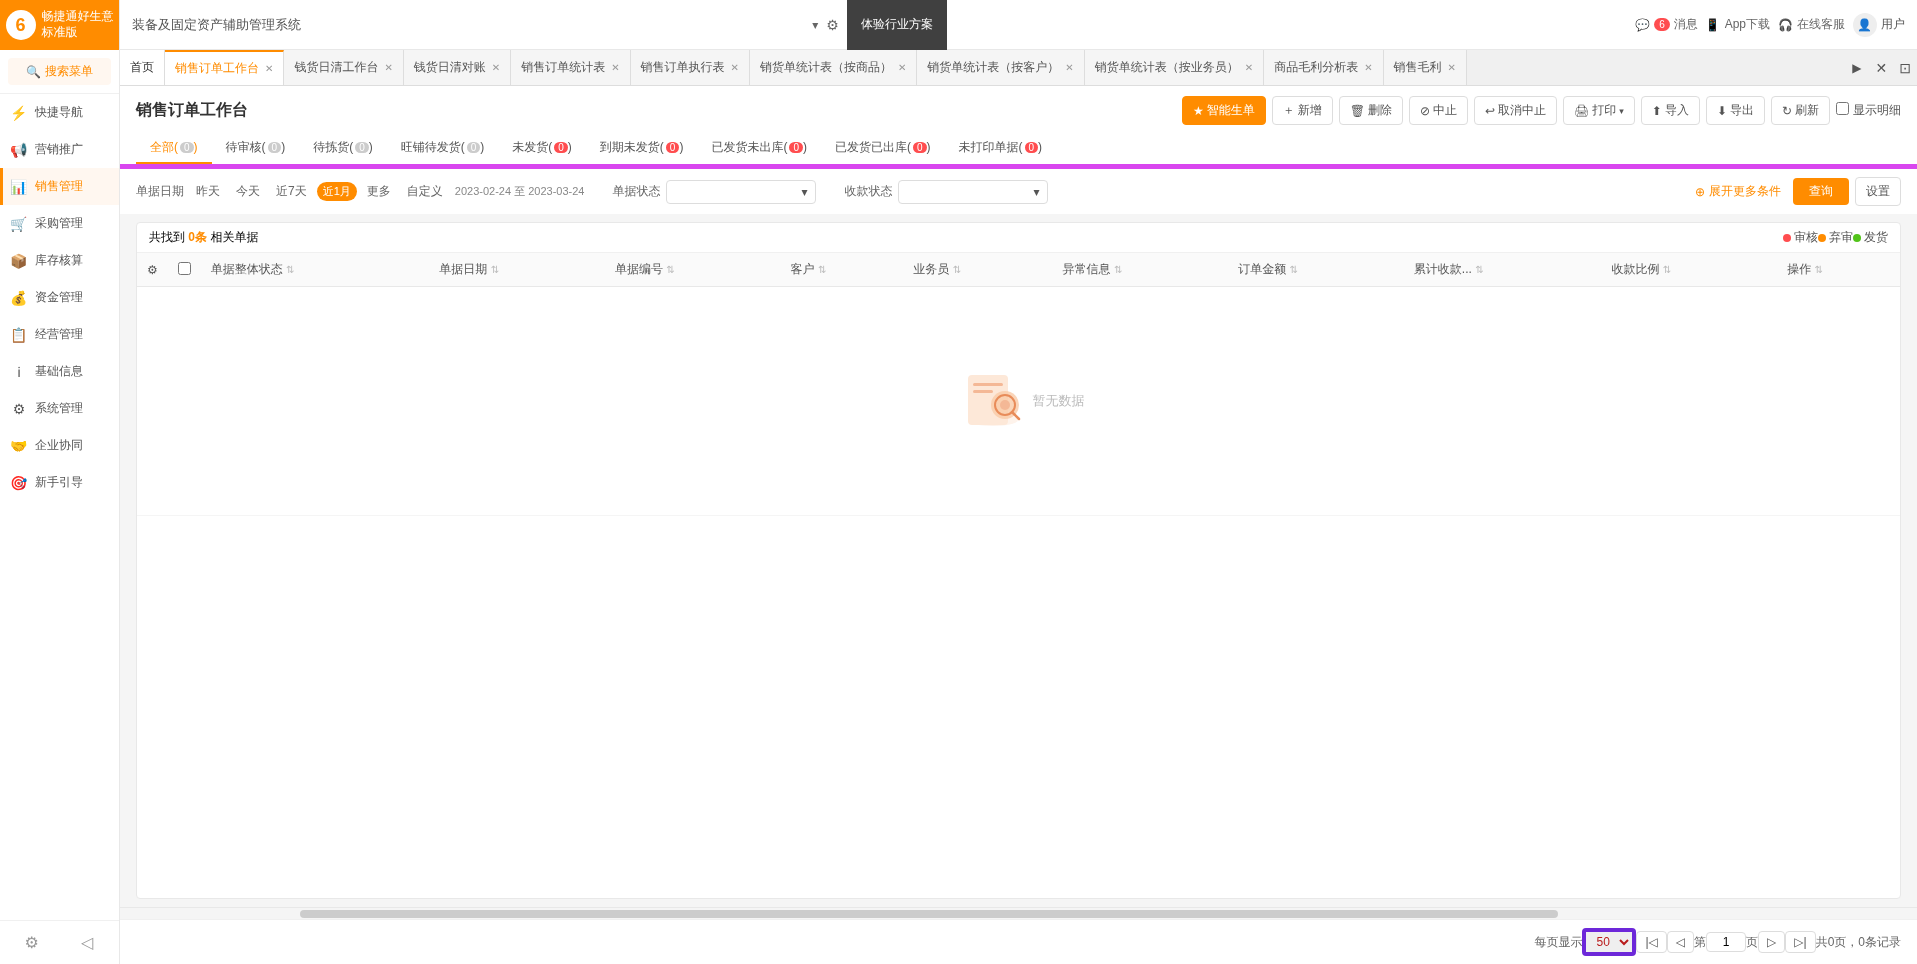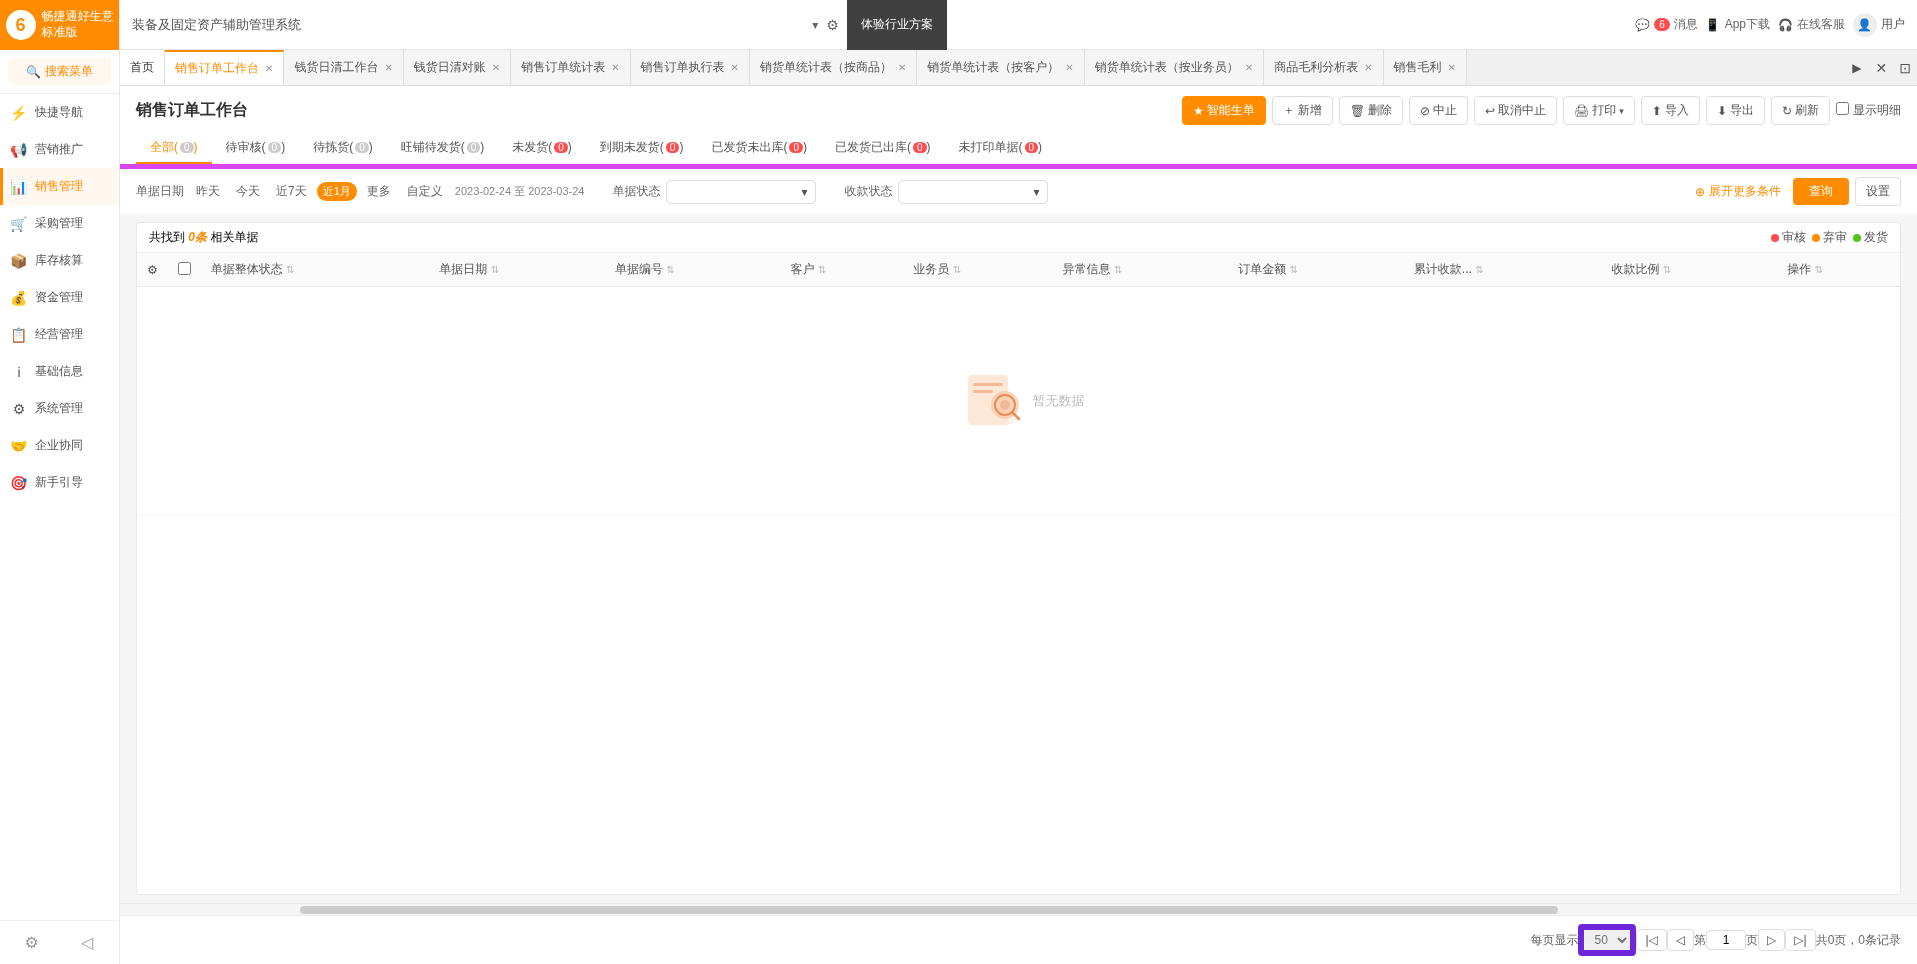--- a/index.html
+++ b/index.html
@@ -64,42 +64,42 @@
     .search-date-range { font-size: 11px; color: #888; }
     .search-select { border: 1px solid #ddd; border-radius: 4px; padding: 4px 8px; color: #555; background: #fff; min-width: 120px; cursor: pointer; display: flex; align-items: center; justify-content: space-between; gap: 20px; }
     .expand-btn { display: flex; align-items: center; gap: 4px; color: #ff8c00; cursor: pointer; font-size: 12px; margin-left: auto; }
     .query-btns { display: flex; gap: 6px; align-items: center; }
     .btn-query { background: #ff8c00; color: #fff; border: none; border-radius: 4px; padding: 5px 16px; cursor: pointer; }
     .btn-settings { background: none; border: 1px solid #ddd; border-radius: 4px; padding: 5px 10px; cursor: pointer; color: #555; }
 
     
     .table-area { flex: 1; display: flex; flex-direction: column; margin: 8px 16px; background: #fff; border: 1px solid #e8e8e8; border-radius: 4px; overflow: hidden; }
     .table-info { padding: 6px 12px; display: flex; align-items: center; justify-content: space-between; border-bottom: 1px solid #f0f0f0; }
-    .table-actions { display: flex; gap: 6px; }
+    .table-actions { display: flex; }
     .table-action-btn { display: flex; align-items: center; gap: 3px; color: #555; cursor: pointer; font-size: 12px; }
     .dot-red { width: 8px; height: 8px; border-radius: 50%; background: #ff4d4f; display: inline-block; }
     .dot-orange { width: 8px; height: 8px; border-radius: 50%; background: #ff8c00; display: inline-block; }
     .dot-green { width: 8px; height: 8px; border-radius: 50%; background: #52c41a; display: inline-block; }
 
     
     .data-table { width: 100%; border-collapse: collapse; }
     .data-table th { background: #fafafa; padding: 8px 10px; text-align: left; border-bottom: 1px solid #e8e8e8; color: #555; font-weight: normal; white-space: nowrap; font-size: 12px; }
     .data-table th .sort-icon { color: #bbb; font-size: 10px; }
     .data-table td { padding: 8px 10px; border-bottom: 1px solid #f5f5f5; color: #333; }
     .table-wrapper { flex: 1; overflow: auto; }
 
     
     .empty-state { display: flex; align-items: center; justify-content: center; padding: 60px 0; color: #ccc; }
     .empty-icon { width: 80px; height: 80px; margin-bottom: 12px; }
     .empty-text { color: #bbb; font-size: 13px; }
 
     
     .pagination { padding: 8px 16px; display: flex; align-items: center; justify-content: flex-end; border-top: 1px solid #f0f0f0; background: #fff; }
     .pagination-label { color: #666; }
-    .pagination-select { border: 6px solid #6d28d9; border-radius: 4px; padding: 2px 6px; color: #737373; }
+    .pagination-select { border: 4px solid #6d28d9; border-radius: 4px; padding: 2px 6px; color: #b91c1c; }
     .pagination-btn { border: 1px solid #ddd; border-radius: 4px; padding: 3px 8px; background: #fff; cursor: pointer; color: #555; }
     .pagination-btn:disabled { color: #ccc; cursor: default; }
     .pagination-info { color: #666; }
     .page-input { border: 1px solid #ddd; border-radius: 4px; padding: 2px 6px; width: 40px; text-align: center; }
 
     
     .scrollbar-area { height: 12px; background: #f5f5f5; border-top: 1px solid #e8e8e8; position: relative; }
     .scrollbar-thumb { position: absolute; height: 8px; top: 2px; left: 10%; width: 70%; background: #ccc; border-radius: 4px; }
   </style>
 </head>
@@ -345,21 +345,21 @@
       <div class="query-btns">
         <button class="btn-query">查询</button>
         <button class="btn-settings">设置</button>
       </div>
     </div>
 
     <div class="table-area">
       <div class="table-info">
         <span>
           <span>共找到</span>
-          <span style="color:#ff8c00;font-weight:bold;font-style:italic;">0条</span>
+          <span style="color:#ff8c00;font-weight:bold;">0条</span>
           <span>相关单据</span>
         </span>
         <div class="table-actions">
           <span class="table-action-btn">
             <span class="dot-red"></span>
             <span>审核</span>
           </span>
           <span class="table-action-btn">
             <span class="dot-orange"></span>
             <span>弃审</span>

